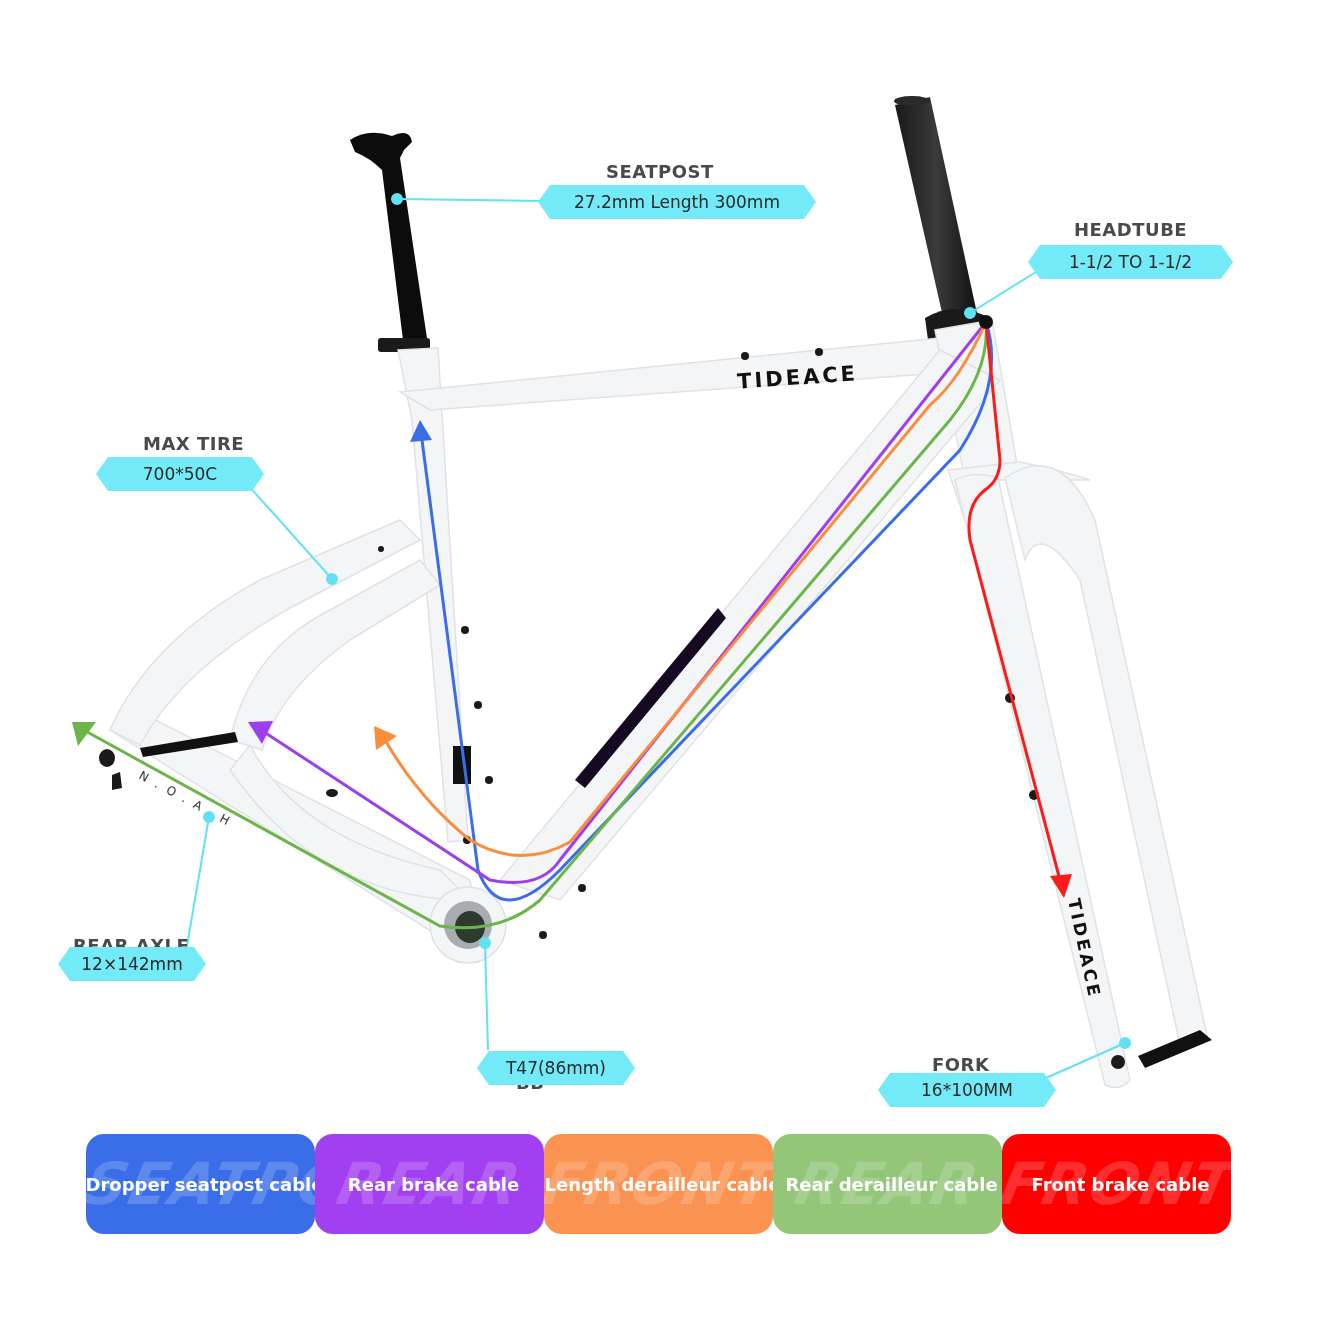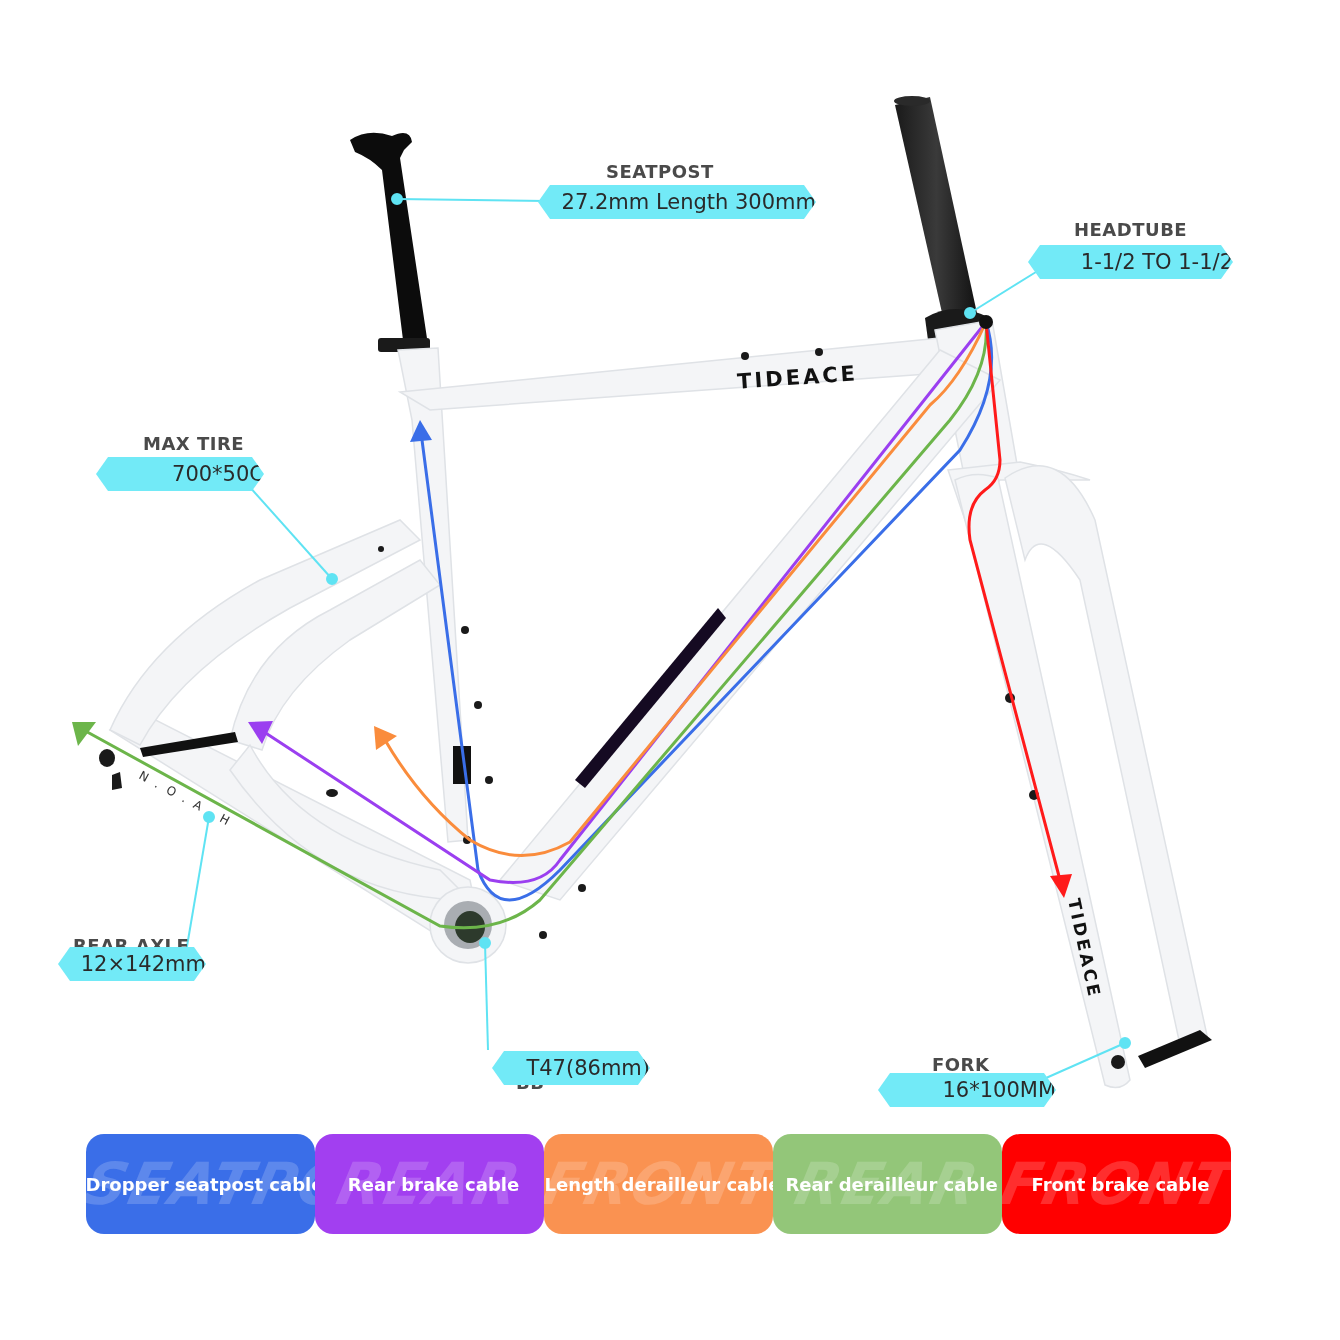--- a/index.html
+++ b/index.html
@@ -1,19 +1,19 @@
 <!DOCTYPE html>
 <html><head>
 <meta charset="utf-8">
 <style>
   html, body { margin:0; padding:0; background:#ffffff; }
   body { width:1340px; height:1340px; position:relative; overflow:hidden; font-family:"DejaVu Sans","Liberation Sans",sans-serif; }
   #stage { position:absolute; left:0; top:0; width:1340px; height:1340px; }
   .callout-title { position:absolute; font-family:"DejaVu Sans","Liberation Sans",sans-serif; font-weight:bold; font-size:18px; color:#4a4a4a; letter-spacing:0.5px; white-space:nowrap; }
-  .callout-value { position:absolute; height:34px; line-height:34px; font-family:"DejaVu Sans","Liberation Sans",sans-serif; font-size:21px; color:#2a2a2a; text-align:right; white-space:nowrap; background:#72eaf7;
+  .callout-value { position:absolute; height:34px; line-height:34px; font-family:"DejaVu Sans","Liberation Sans",sans-serif; font-size:17px; color:#2a2a2a; text-align:center; white-space:nowrap; background:#72eaf7;
     clip-path: polygon(12px 0, calc(100% - 12px) 0, 100% 50%, calc(100% - 12px) 100%, 12px 100%, 0 50%); }
   .legend { position:absolute; top:1134px; left:86px; width:1146px; height:100px; display:flex; }
   .legend-item { position:relative; flex:0 0 229px; height:100px; border-radius:18px; overflow:hidden; display:flex; align-items:center; justify-content:center; }
   .legend-bg { position:absolute; left:0; right:0; top:50%; transform:translateY(-50%) skewX(-12deg); font-family:"DejaVu Sans","Liberation Sans",sans-serif; font-weight:900; font-size:58px; font-style:italic; color:rgba(255,255,255,0.18); text-align:center; letter-spacing:2px; white-space:nowrap; }
   .legend-label { position:relative; font-family:"DejaVu Sans","Liberation Sans",sans-serif; font-size:18px; color:#ffffff; font-weight:600; white-space:nowrap;margin-left:8px; }
 </style>
 </head>
 <body>
 
 <div id="stage">
@@ -149,21 +149,21 @@
   <div class="callout-title" style="left:1074px;top:219px;">HEADTUBE</div>
   <div class="callout-value" style="left:1028px;top:245px;width:205px;">1-1/2 TO 1-1/2</div>
 
   <div class="callout-title" style="left:143px;top:433px;">MAX TIRE</div>
   <div class="callout-value" style="left:96px;top:457px;width:168px;">700*50C</div>
 
   <div class="callout-title" style="left:73px;top:919px;margin-top:16px;">REAR AXLE</div>
   <div class="callout-value" style="left:58px;top:947px;width:148px;">12×142mm</div>
 
   <div class="callout-title" style="left:516px;top:1027px;margin-top:45px;">BB</div>
-  <div class="callout-value" style="left:492px;top:1051px;width:158px;">T47(86mm)</div>
+  <div class="callout-value" style="left:477px;top:1051px;width:158px;">T47(86mm)</div>
 
   <div class="callout-title" style="left:932px;top:1048px;margin-top:6px;">FORK</div>
   <div class="callout-value" style="left:878px;top:1073px;width:178px;">16*100MM</div>
 
   <div class="legend">
     <div class="legend-item" style="background:#3a6ee8;">
       <div class="legend-bg">SEATPOST</div>
       <div class="legend-label">Dropper seatpost cable</div>
     </div>
     <div class="legend-item" style="background:#a23ff0;">

